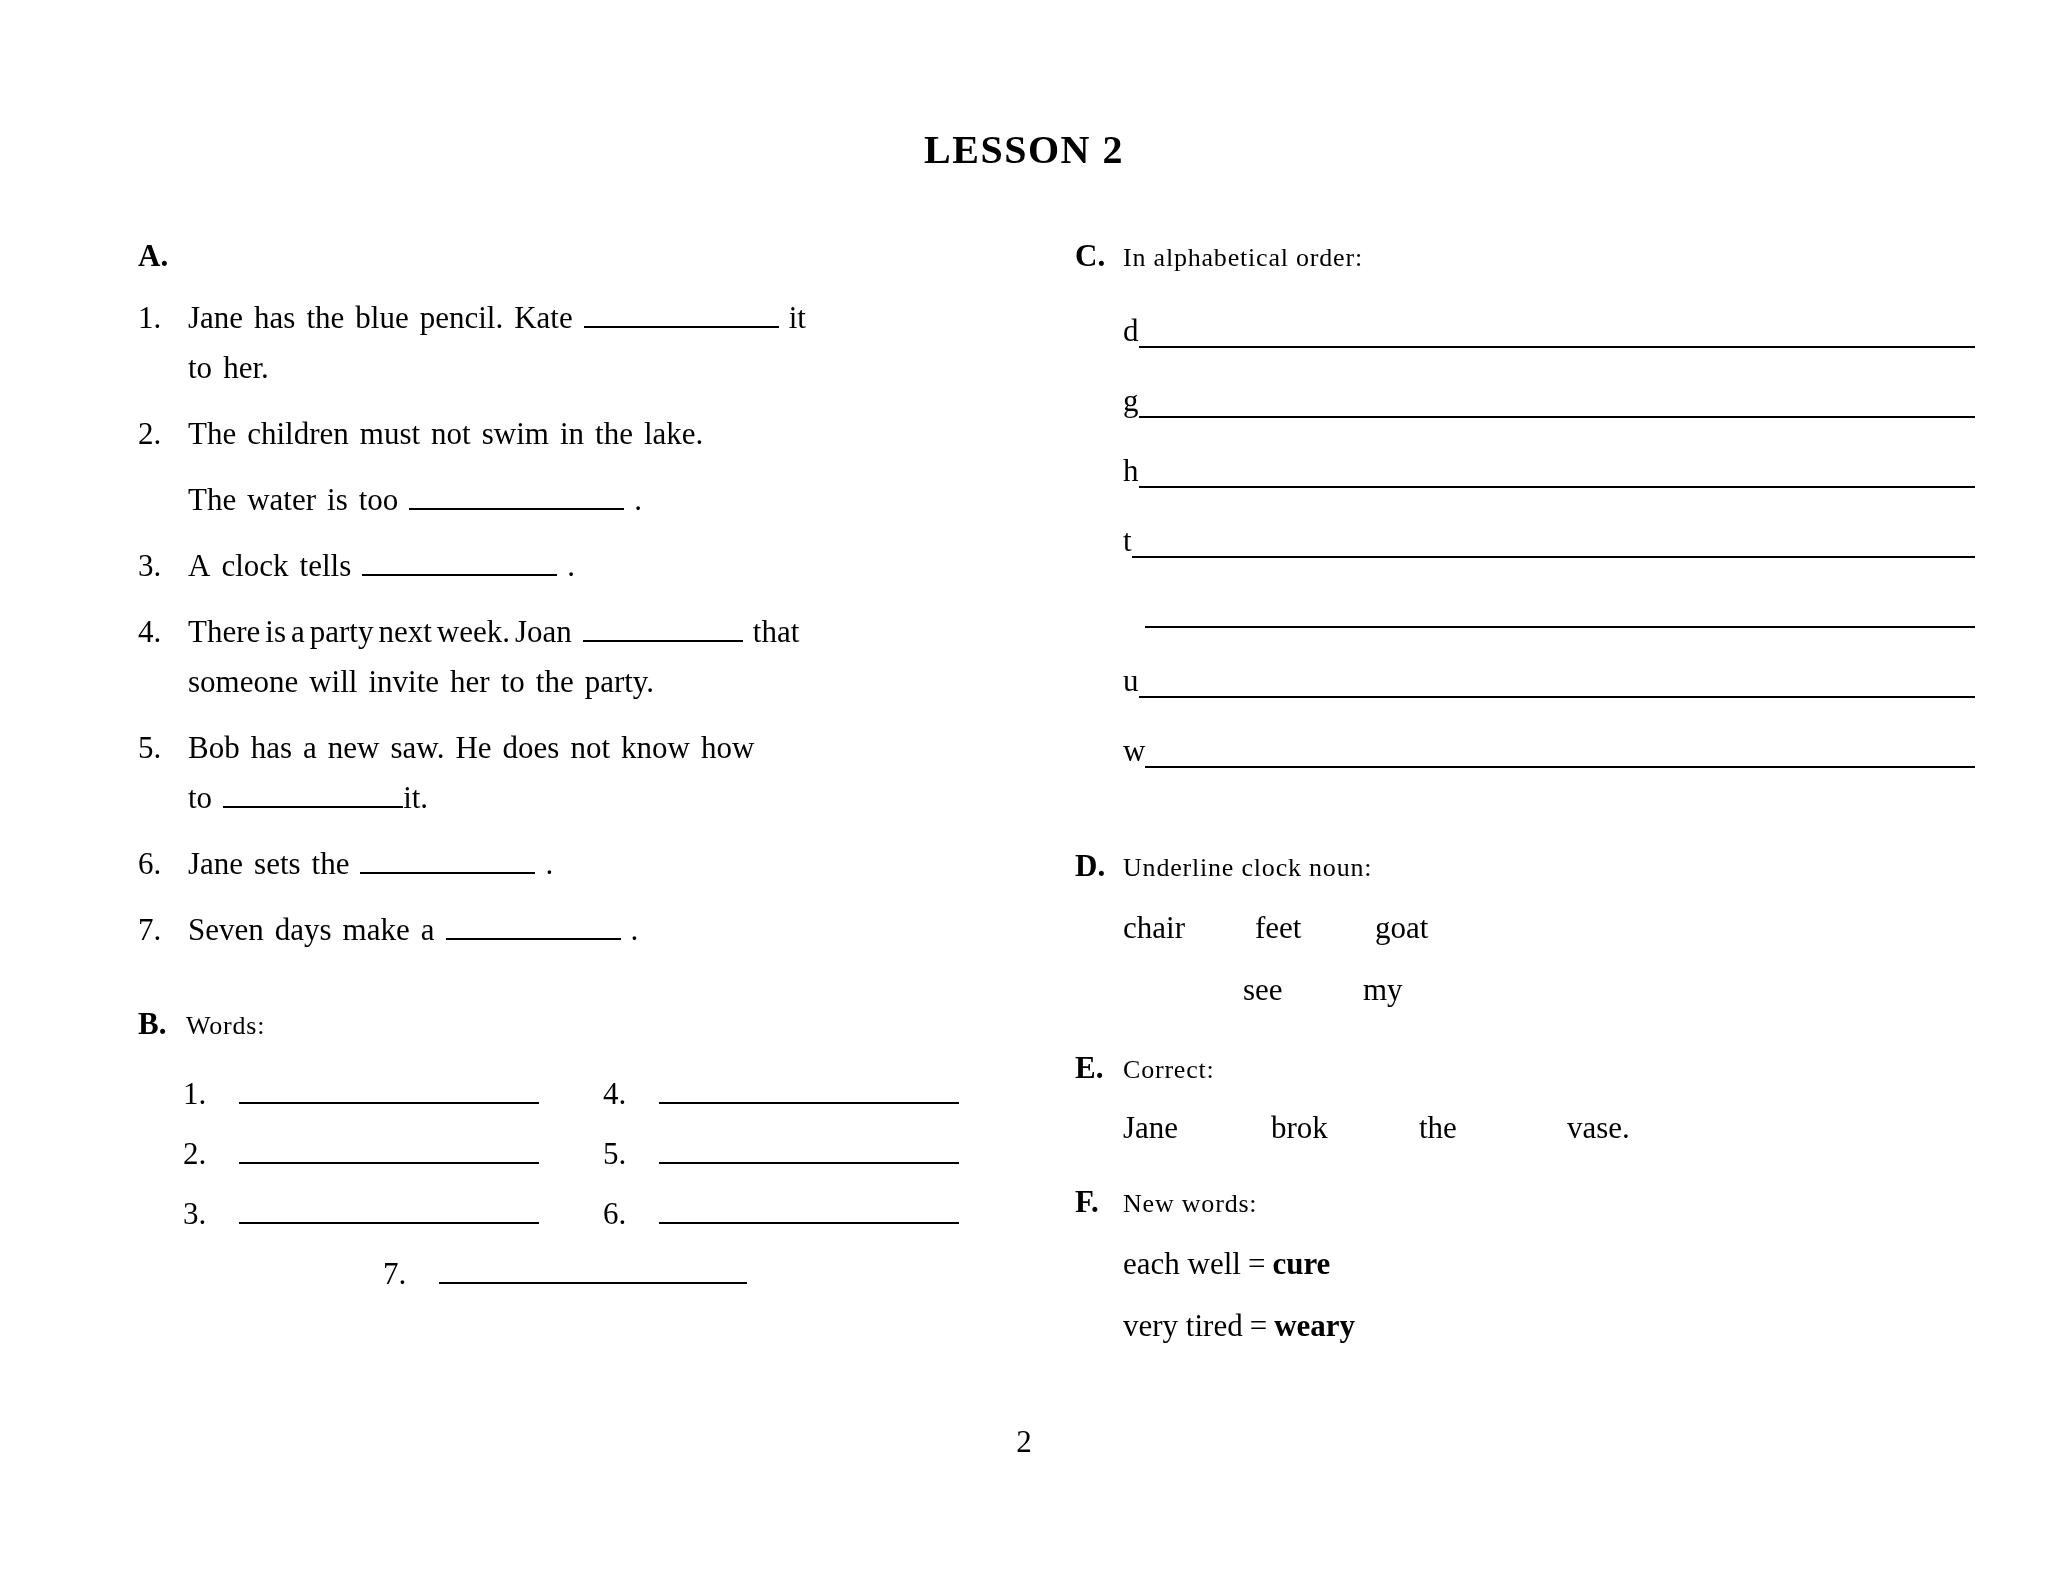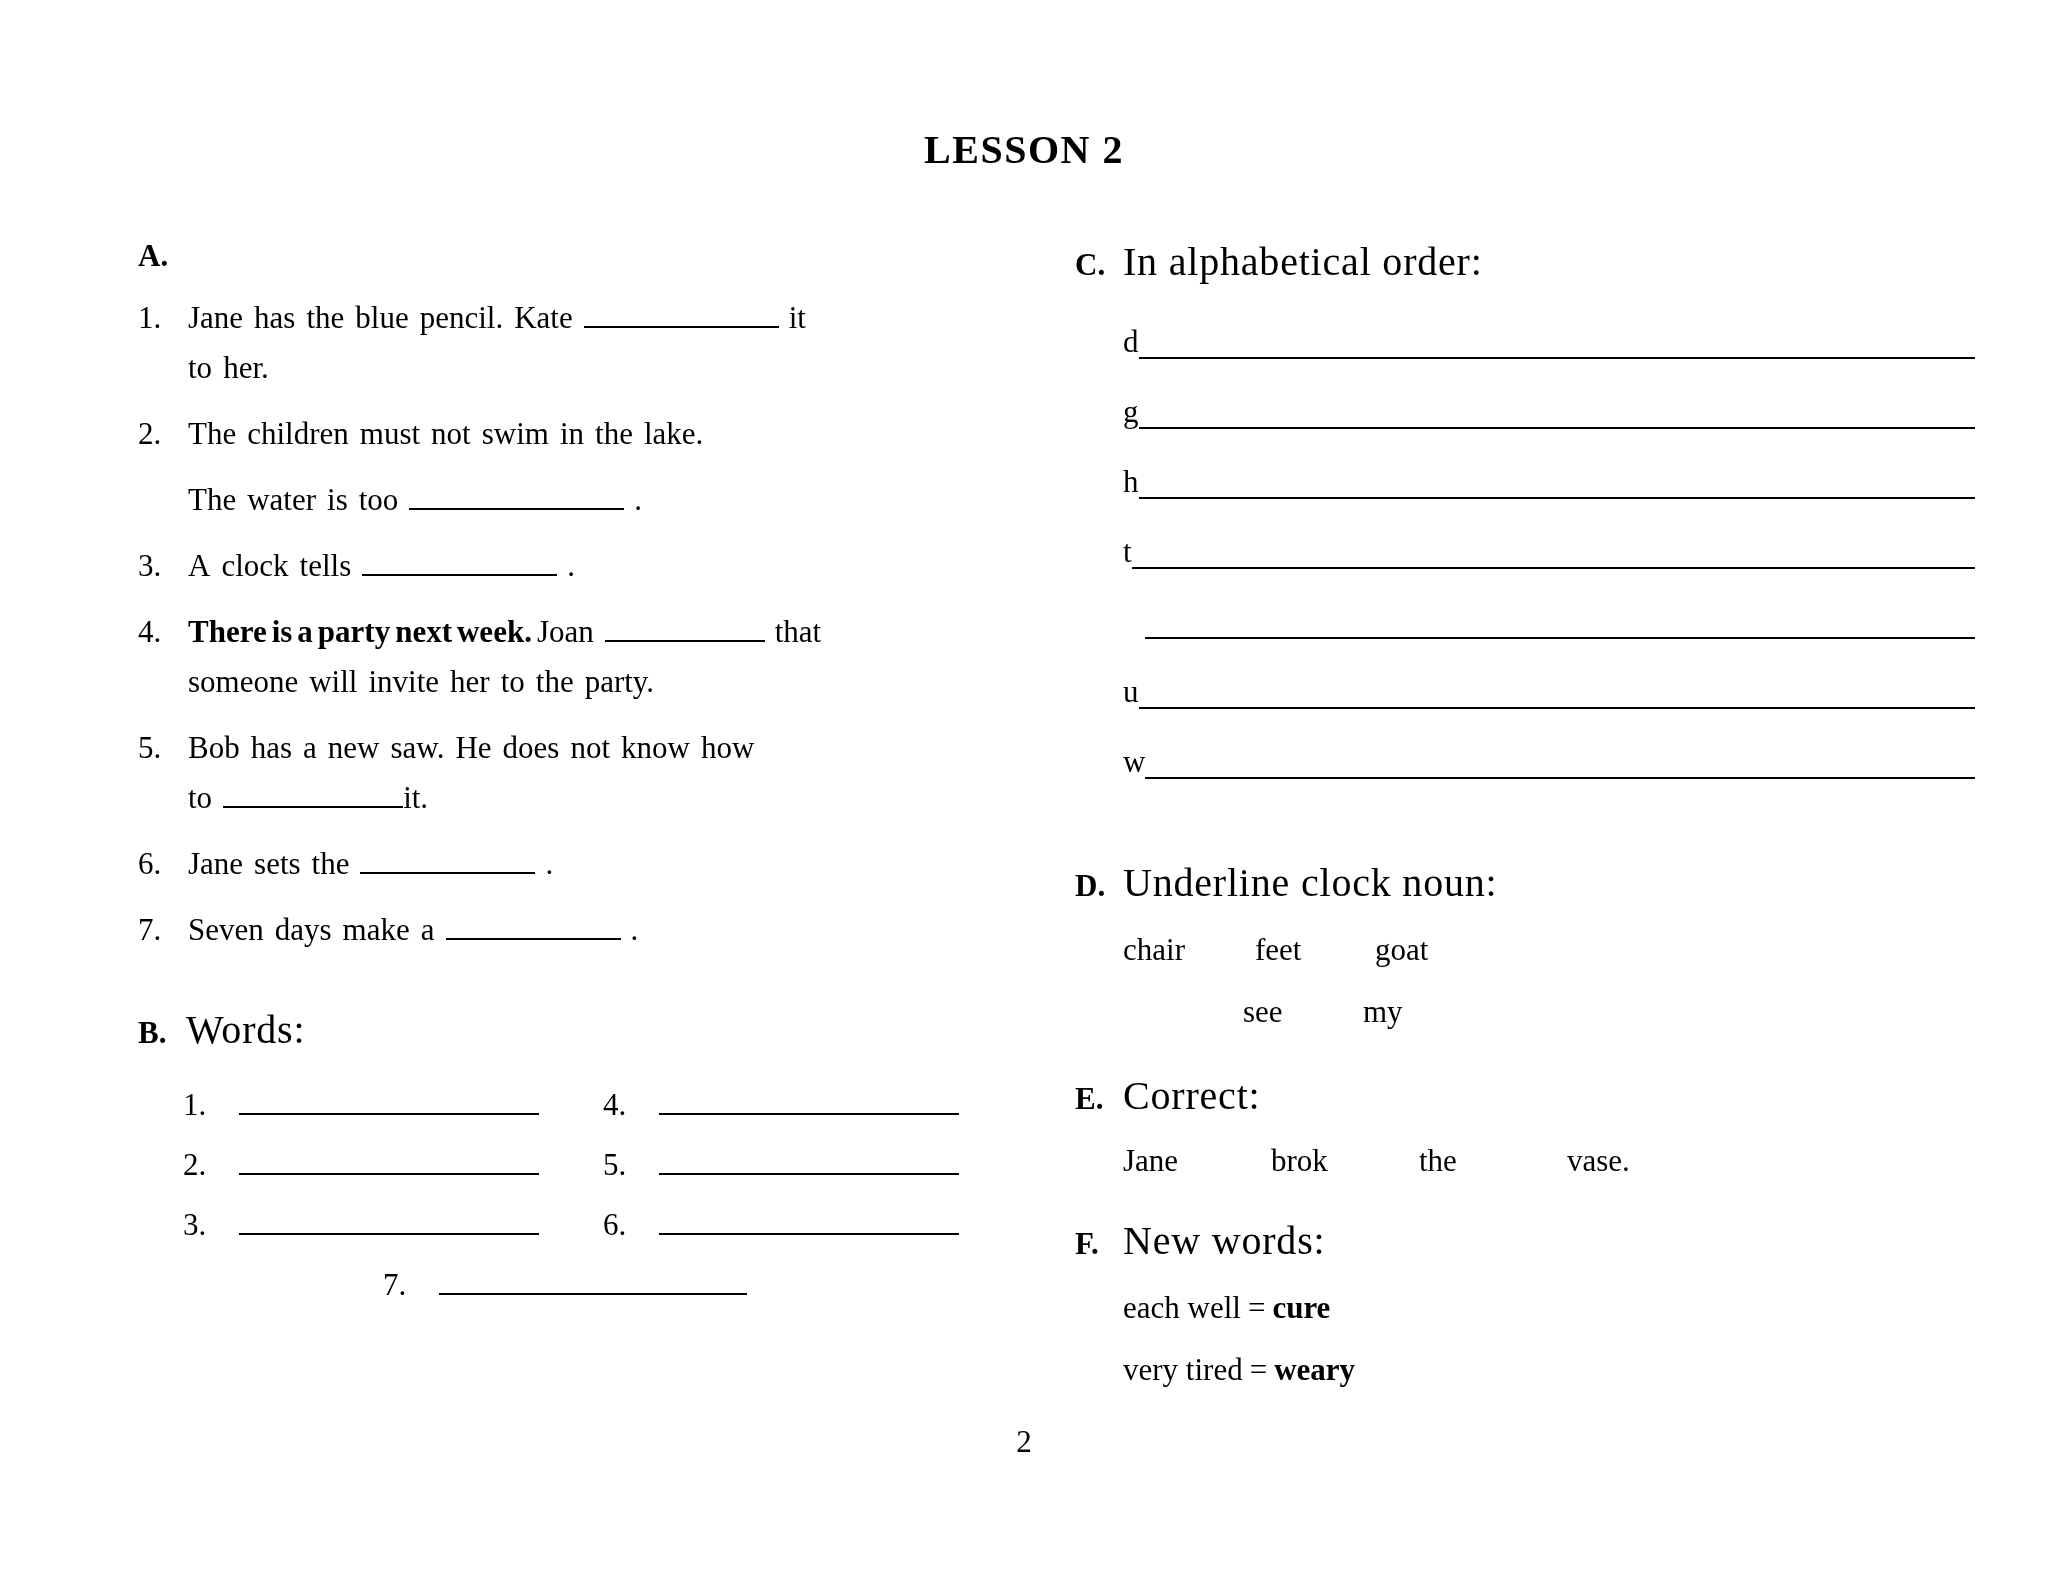--- a/index.html
+++ b/index.html
@@ -57,21 +57,21 @@
     align-items: baseline;
     font-size: 31px;
   }
   .sec-letter {
     font-weight: bold;
     font-size: 31px;
     width: 48px;
     flex: 0 0 48px;
   }
   .sec-title {
-    font-size: 40px;
+    font-size: 26px;
     letter-spacing: 0.8px;
   }
 
   
   .a-item {
     display: flex;
     align-items: baseline;
     font-size: 31px;
     margin-top: 22px;
   }
@@ -88,21 +88,21 @@
     display: block;
     white-space: nowrap;
   }
   .a-line + .a-line {
     margin-top: 6px;
   }
   .w {
     display: inline-block;
     margin-right: 11px;
   }
-  .w.tight { margin-right: 5px; font-weight: bold; }
+  .w.tight { margin-right: 5px; }
   .w.nospace { margin-right: 0; }
 
   
   .blank {
     display: inline-block;
     border-bottom: 2.5px solid #000;
     vertical-align: baseline;
     height: 26px;
     margin-right: 10px;
   }

